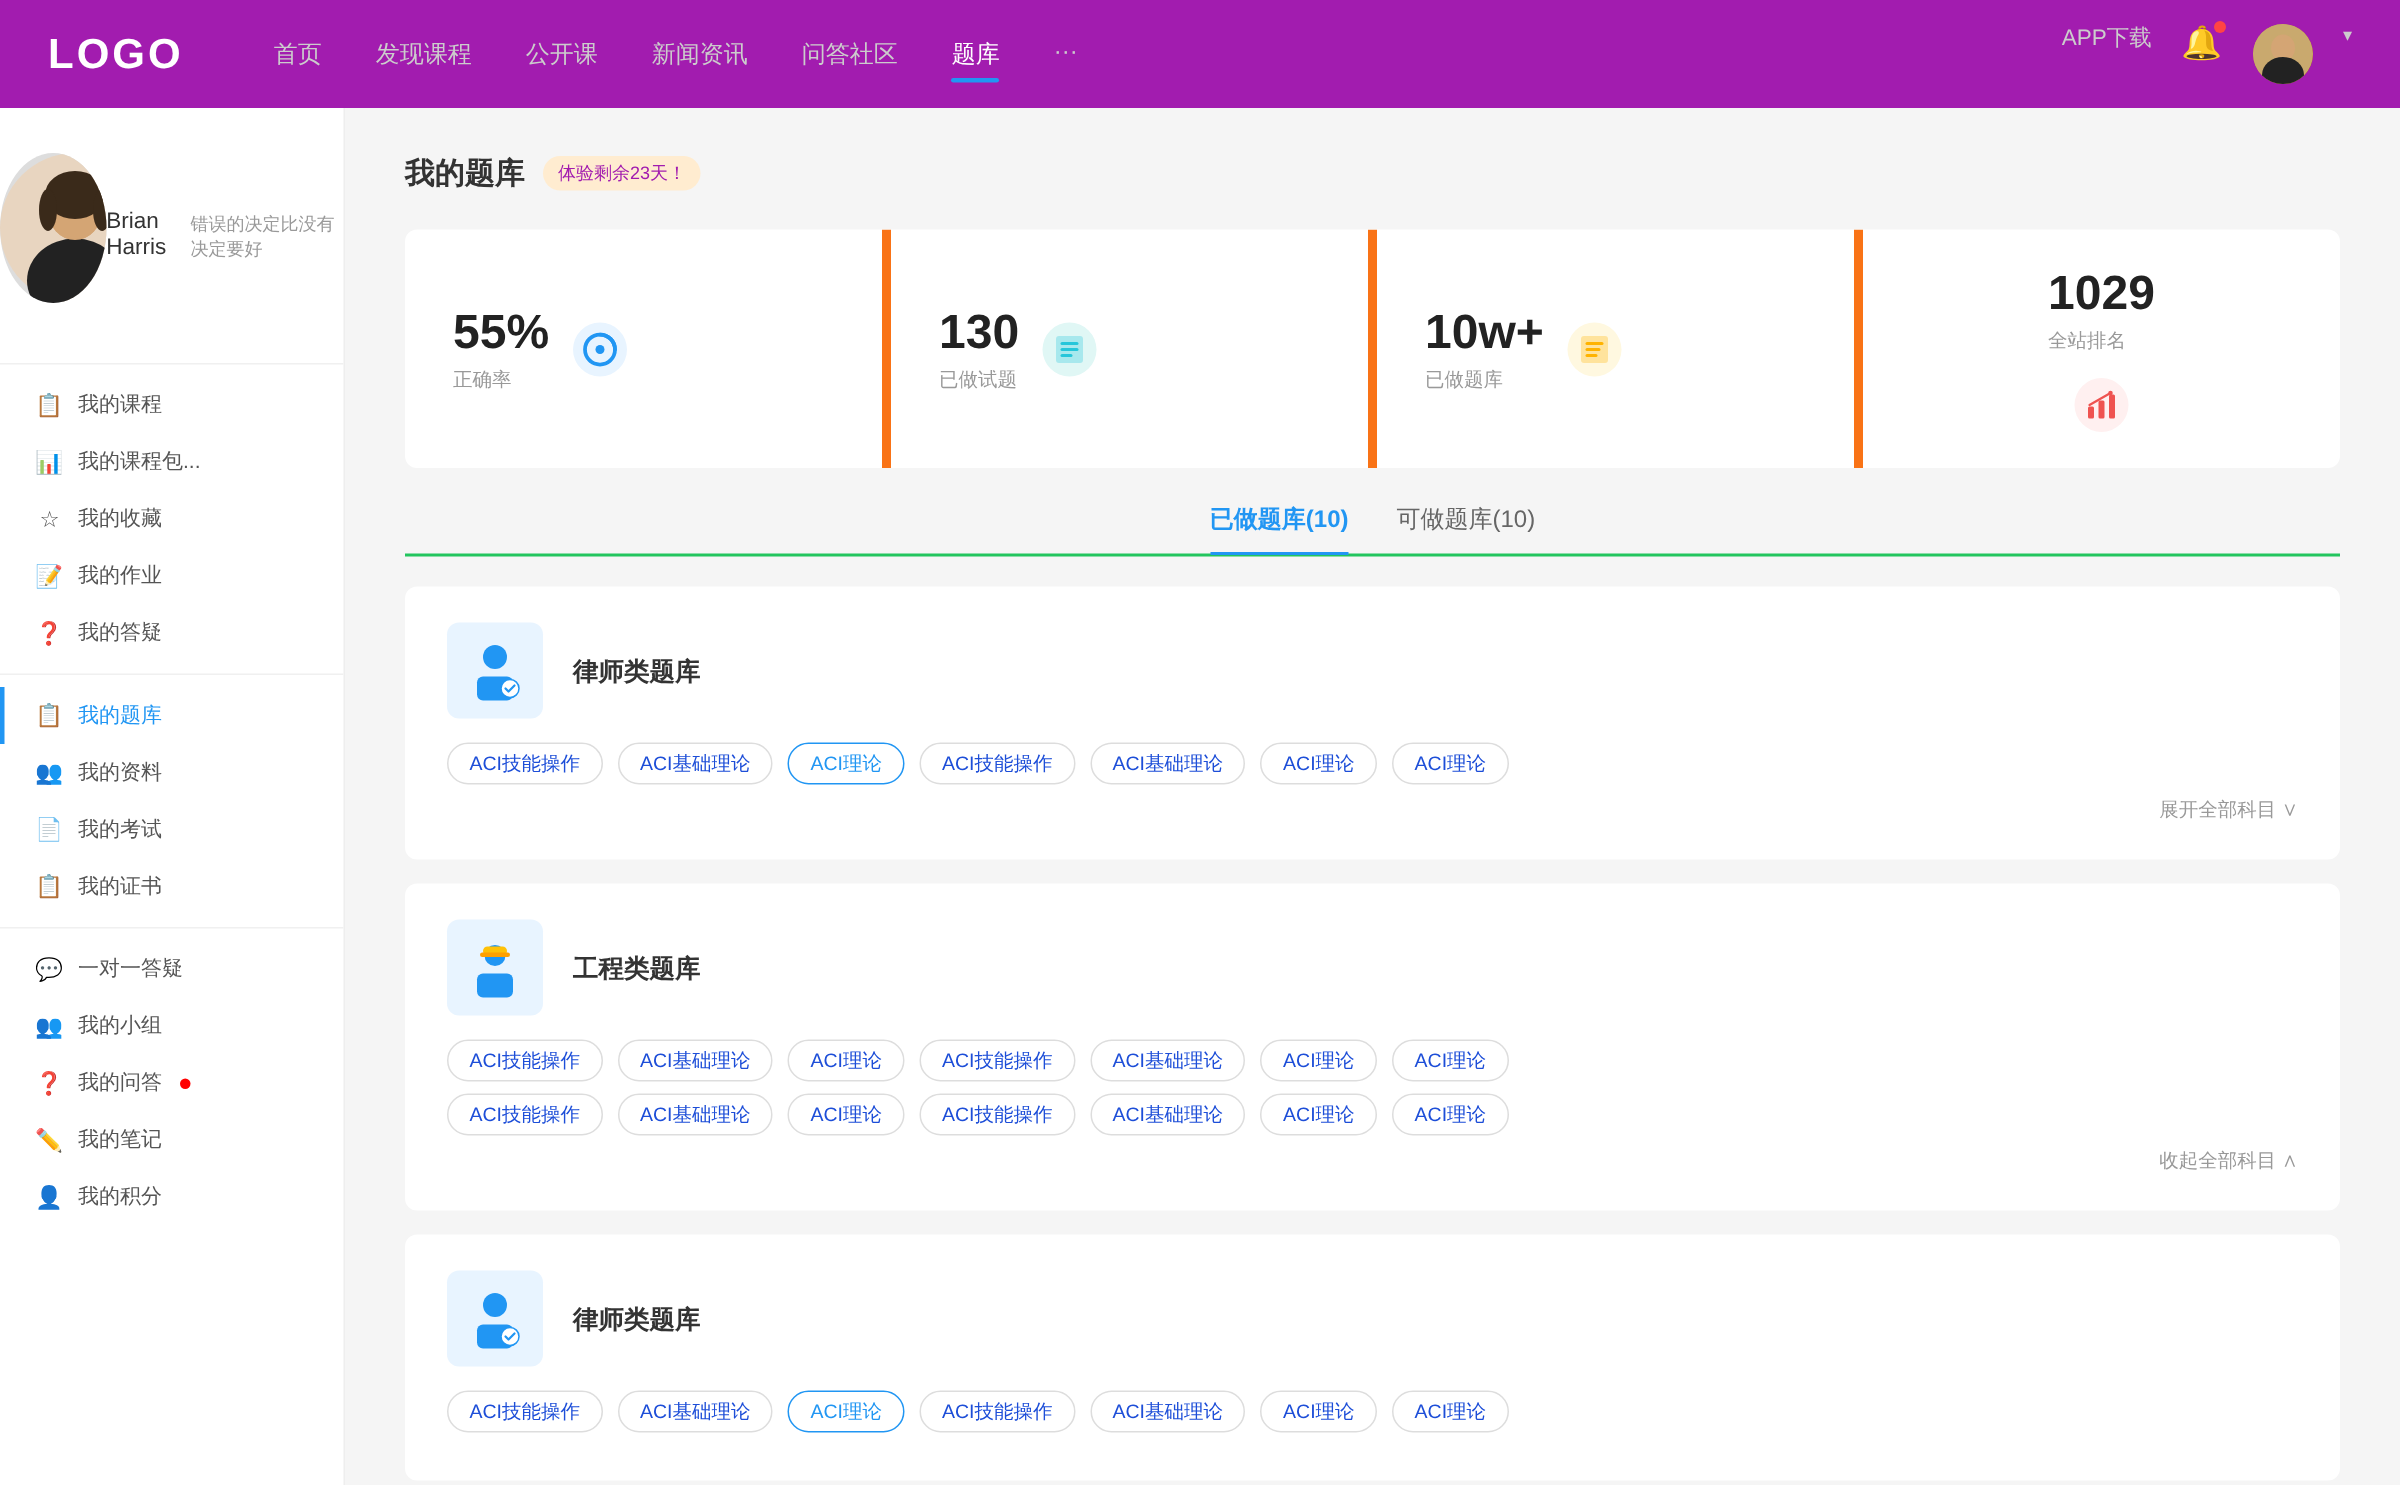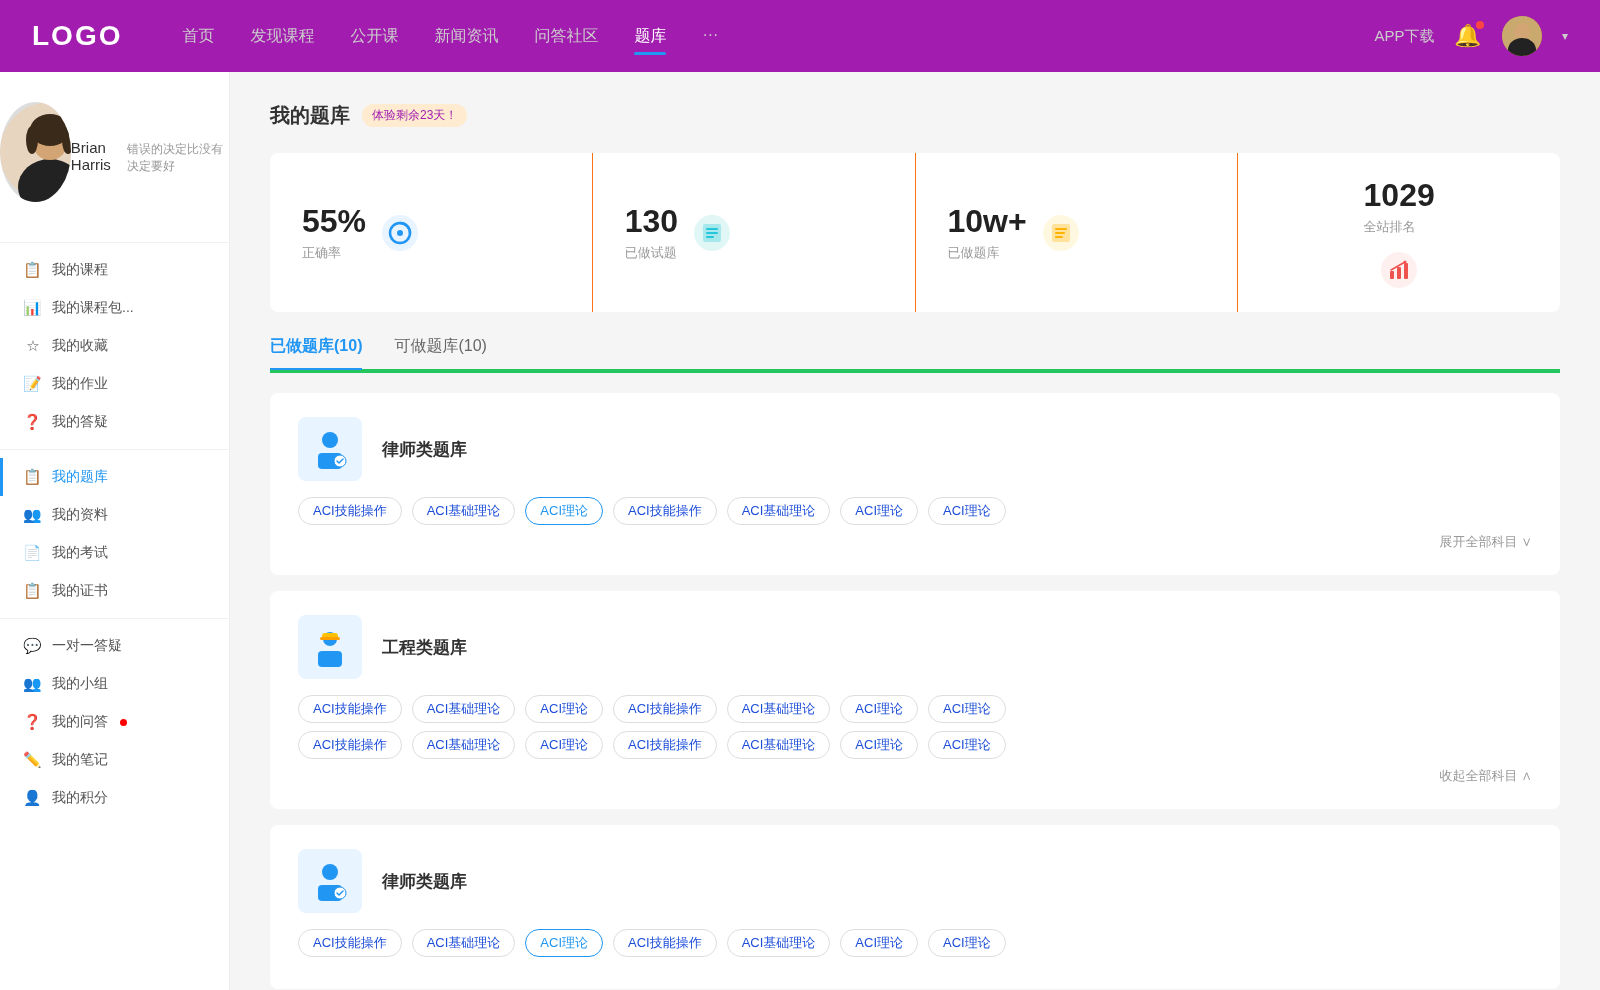--- a/index.html
+++ b/index.html
@@ -42,21 +42,21 @@
       position: absolute;
       bottom: -4px;
       left: 0;
       right: 0;
       height: 3px;
       background: #2196f3;
       border-radius: 2px;
     }
     .navbar-right {
       display: flex;
-      align-items: center;
+      align-items: flex-start;
       gap: 20px;
     }
     .navbar-app-download {
       color: #ccc;
       font-size: 15px;
       cursor: pointer;
     }
     .navbar-bell {
       position: relative;
       cursor: pointer;
@@ -216,21 +216,21 @@
     .stats-row {
       display: flex;
       background: white;
       border-radius: 8px;
       margin-bottom: 24px;
       overflow: hidden;
     }
     .stat-item {
       flex: 1;
       padding: 24px 32px;
-      border-right: 1px solid #f97316;
+      border-right: 6px solid #f97316;
       display: flex;
       align-items: center;
       gap: 16px;
     }
     .stat-item:last-child { border-right: none; flex-direction: column; }
     .stat-text {}
     .stat-value {
       font-size: 32px;
       font-weight: 700;
       color: #222;
@@ -252,21 +252,22 @@
     .stat-icon-blue { background: #e8f4ff; }
     .stat-icon-teal { background: #e0f7f5; }
     .stat-icon-yellow { background: #fff8e0; }
     .stat-icon-red { background: #fff0f0; }
 
     
     .tabs-row {
       display: flex;
       gap: 32px;
       margin-bottom: 20px;
-      border-bottom: 4px solid #22c55e;
+      border-bottom: 2px solid #22c55e;
+      justify-content: center;
     }
     .tab-item {
       font-size: 16px;
       color: #666;
       padding-bottom: 12px;
       cursor: pointer;
       position: relative;
     }
     .tab-item.active {
       color: #2196f3;

